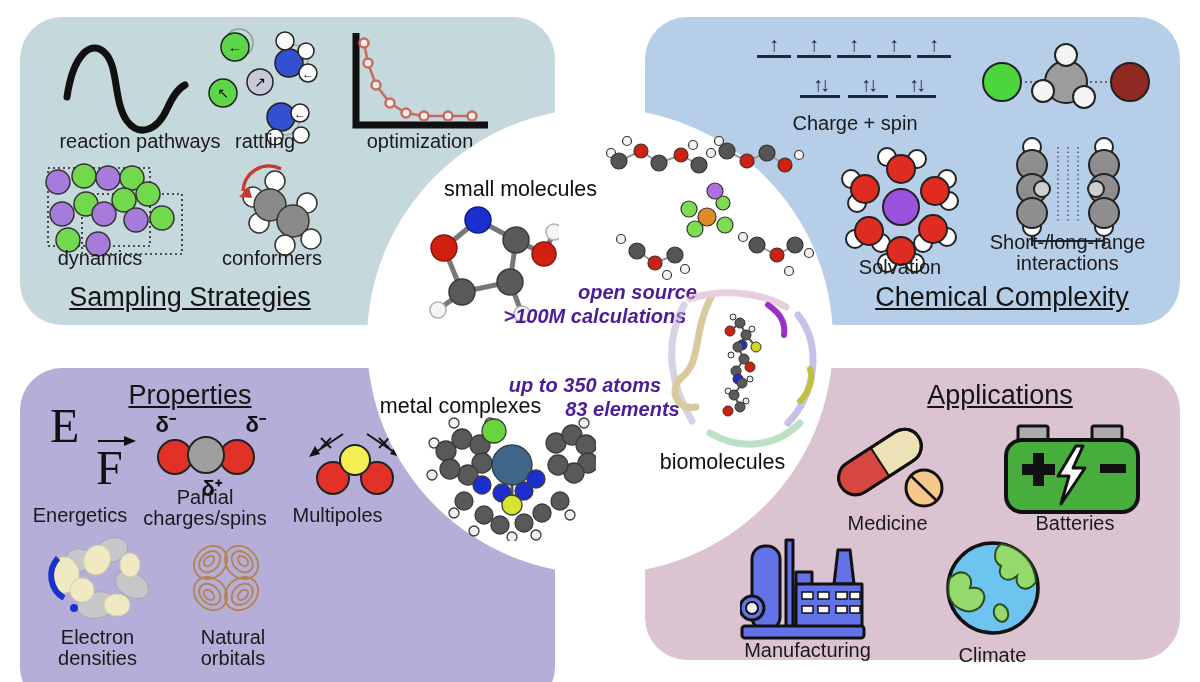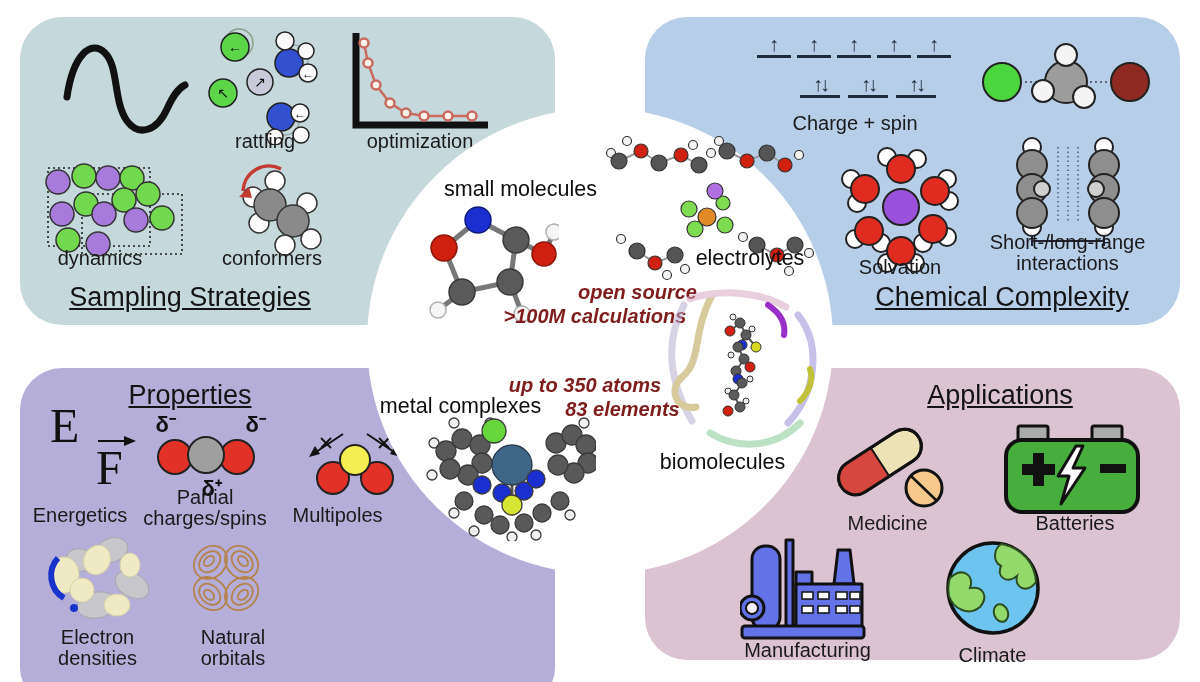--- a/index.html
+++ b/index.html
@@ -8,40 +8,41 @@
   .abs{position:absolute;}
   .panel{position:absolute;border-radius:42px;}
   .panel-sampling{left:20px;top:17px;width:535px;height:308px;background:#c5d8dc;}
   .panel-chemical{left:645px;top:17px;width:535px;height:308px;background:#b7cee9;}
   .panel-properties{left:20px;top:368px;width:535px;height:341px;background:#b4aed8;}
   .panel-applications{left:645px;top:368px;width:535px;height:292px;background:#dcc3d2;}
   .circle{position:absolute;left:367px;top:108px;width:466px;height:466px;border-radius:50%;background:#ffffff;}
   .lbl{position:absolute;text-align:center;font-size:20px;line-height:21px;color:#1a1a1a;}
   .ttl{position:absolute;text-align:center;font-size:27px;line-height:30px;color:#141414;text-decoration:underline;}
   .blbl{position:absolute;text-align:center;font-size:21.5px;font-weight:normal;color:#0e0e0e;}
-  .fact{position:absolute;text-align:center;font-size:20px;font-style:italic;font-weight:bold;color:#7f1d1d;}
+  .fact{position:absolute;text-align:center;font-size:20px;font-style:italic;font-weight:bold;color:#4c1d95;}
   .omol{position:absolute;text-align:center;font-size:46px;font-weight:bold;letter-spacing:-1px;color:#0c0c0c;}
   .orbrow{position:absolute;display:flex;}
   .orb{width:34px;margin-right:6px;text-align:center;border-bottom:3px solid #1d2b3a;
        font-size:20px;line-height:22px;color:#1d2b3a;}
   .orb2{width:40px;margin-right:8px;text-align:center;border-bottom:3px solid #1d2b3a;
        font-size:20px;line-height:22px;color:#1d2b3a;letter-spacing:-3px;}
   .serifE{font-family:"Liberation Serif","DejaVu Serif",serif;color:#111;}
   svg{display:block;}
 </style>
 </head>
 <body>
 
 <div class="stage">
 
   <div class="panel panel-sampling">
 
     <svg class="abs" style="left:35px;top:12px" width="150" height="112" viewBox="0 0 150 112">
       <path d="M12,68 C18,26 36,10 50,24 C64,38 58,72 72,92 C84,108 102,102 112,80 C117,69 122,60 130,56" fill="none" stroke="#111" stroke-width="7" stroke-linecap="round"></path>
     </svg>
+    <div class="lbl" style="left:5px;top:114px;width:230px">reaction pathways</div>
 
     <svg class="abs" style="left:185px;top:8px" width="140" height="120" viewBox="0 0 140 120">
       <circle cx="34" cy="18" r="14" fill="none" stroke="#8aa08a" stroke-width="1.5"></circle>
       <circle cx="89" cy="34" r="14" fill="none" stroke="#9aa" stroke-width="1.5"></circle>
       <circle cx="80" cy="96" r="14" fill="none" stroke="#9aa" stroke-width="1.5"></circle>
       <circle cx="30" cy="22" r="14" fill="#5cd648" stroke="#222" stroke-width="1.5"></circle>
       <circle cx="18" cy="68" r="14" fill="#5cd648" stroke="#222" stroke-width="1.5"></circle>
       <circle cx="55" cy="57" r="13" fill="#c9c9da" stroke="#222" stroke-width="1.5"></circle>
       <circle cx="84" cy="38" r="14" fill="#3250cf" stroke="#222" stroke-width="1.5"></circle>
       <circle cx="80" cy="16" r="9" fill="#fafafa" stroke="#222" stroke-width="1.5"></circle>
@@ -412,21 +413,20 @@
       <circle cx="70" cy="142" r="4.5" fill="#f2f2f2"></circle>
         <circle cx="88" cy="136" r="4.5" fill="#f2f2f2"></circle>
       <circle cx="146" cy="104" r="4.5" fill="#f2f2f2"></circle>
         <circle cx="160" cy="112" r="8" fill="#555"></circle>
       <circle cx="180" cy="122" r="7" fill="#cf2010"></circle>
         <circle cx="198" cy="112" r="8" fill="#555"></circle>
       <circle cx="212" cy="120" r="4.5" fill="#f2f2f2"></circle>
         <circle cx="192" cy="138" r="4.5" fill="#f2f2f2"></circle>
     </g>
   </svg>
-  <div class="blbl" style="left:655px;top:246px;width:190px">electrolytes</div>
 
   <div class="fact" style="left:530px;top:281px;width:215px">open source</div>
   <div class="fact" style="left:465px;top:305px;width:260px">&gt;100M calculations</div>
   <div class="fact" style="left:455px;top:374px;width:260px">up to 350 atoms</div>
   <div class="fact" style="left:490px;top:398px;width:265px">83 elements</div>
 
   <div class="blbl" style="left:358px;top:394px;width:205px">metal complexes</div>
 
   <svg class="abs" style="left:424px;top:413px" width="172" height="128" viewBox="0 0 172 128">
     <g stroke="#555" stroke-width="3">

